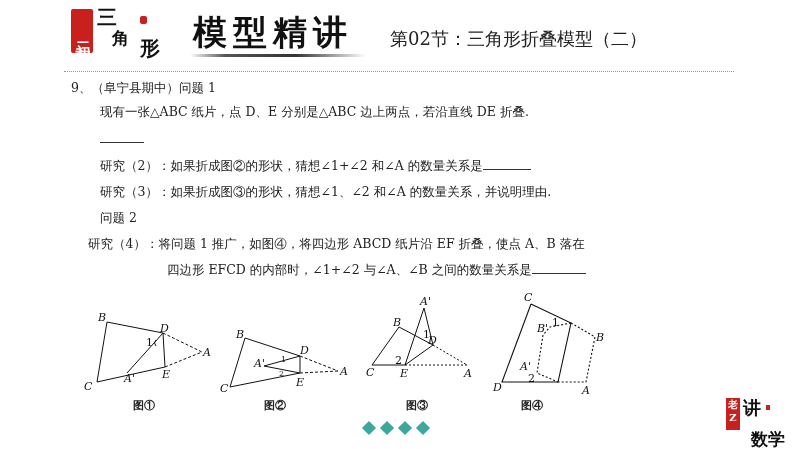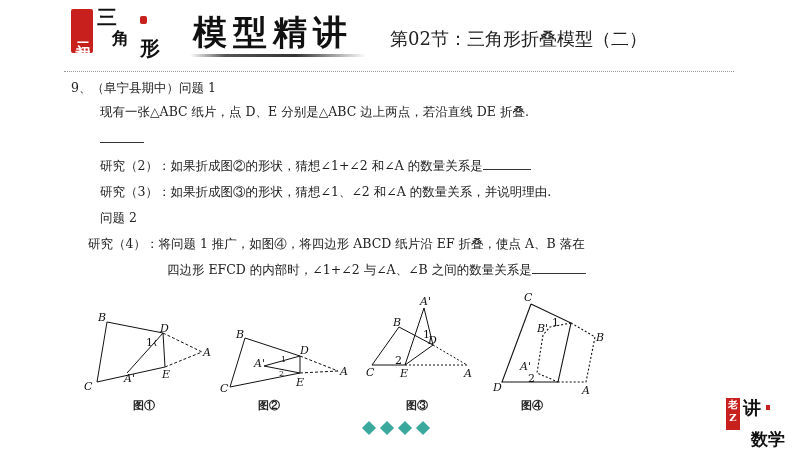--- a/index.html
+++ b/index.html
@@ -76,21 +76,21 @@
   </g>
   <text x="16" y="28">B</text>
   <text x="0" y="82">C</text>
   <text x="80" y="44">D</text>
   <text x="76" y="76">E</text>
   <text x="120" y="65">A</text>
   <text x="34" y="57">A'</text>
   <text x="61" y="52" style="font-style:normal;font-size:8px">1</text>
   <text x="59" y="66" style="font-style:normal;font-size:8px">2</text>
 </svg>
-<div class="abs cap" style="left:258px;top:398px;">图②</div>
+<div class="abs cap" style="left:264px;top:398px;">图②</div>
 
 <svg class="abs" style="left:360px;top:290px;" width="130" height="110">
   <g stroke="#111" stroke-width="1" fill="none">
     <polyline points="12,75 39,37 73,55"></polyline>
     <line x1="12" y1="75" x2="45" y2="75"></line>
     <line x1="45" y1="75" x2="64" y2="18"></line>
     <line x1="64" y1="18" x2="73" y2="55"></line>
     <line x1="45" y1="75" x2="73" y2="55"></line>
     <line x1="45" y1="75" x2="107" y2="75" stroke-dasharray="2,2"></line>
     <line x1="73" y1="55" x2="107" y2="75" stroke-dasharray="2,2"></line>

